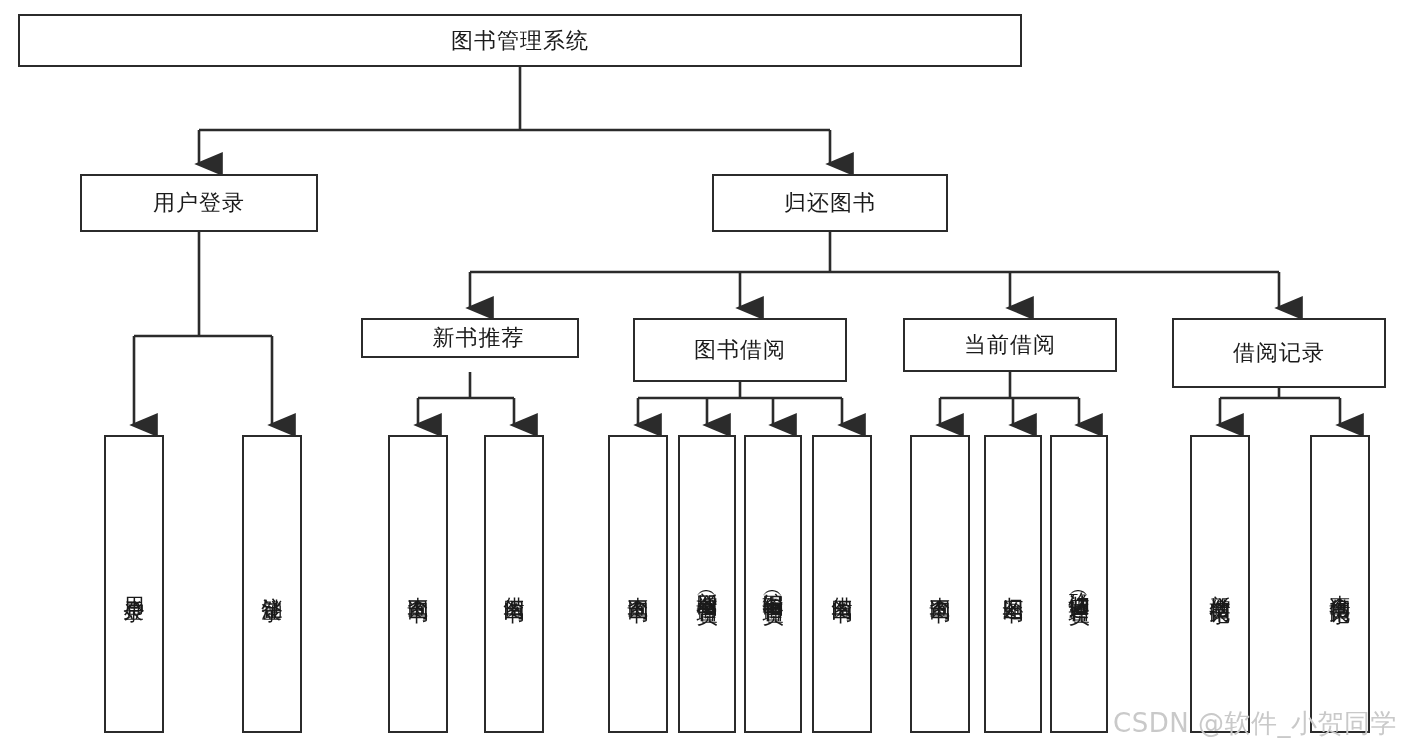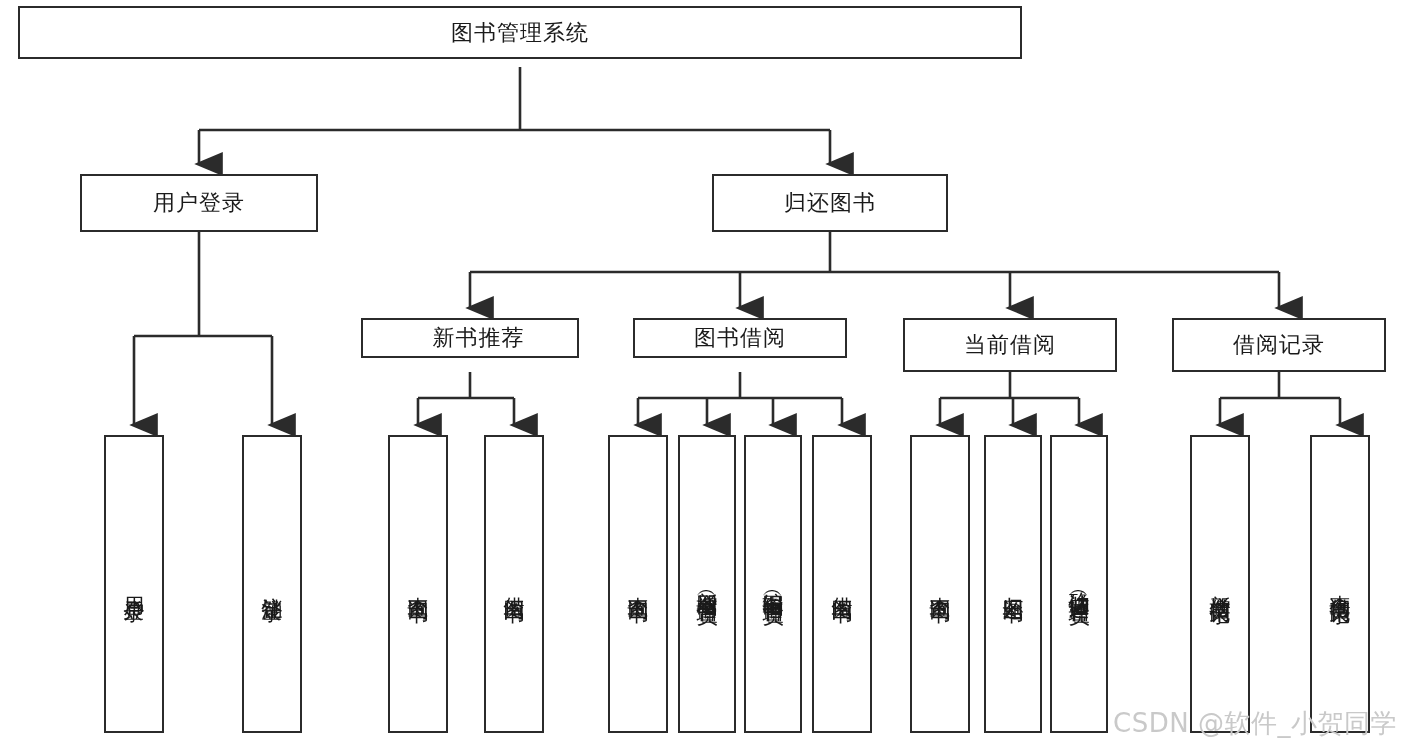--- a/index.html
+++ b/index.html
@@ -110,29 +110,29 @@
       <path d="M 1013 398 L 1013 425" marker-end="url(#arrow)"></path>
       <path d="M 1079 398 L 1079 425" marker-end="url(#arrow)"></path>
 
       <path d="M 1279 372 L 1279 398"></path>
       <path d="M 1220 398 L 1340 398"></path>
       <path d="M 1220 398 L 1220 425" marker-end="url(#arrow)"></path>
       <path d="M 1340 398 L 1340 425" marker-end="url(#arrow)"></path>
     </g>
   </svg>
 
-  <div class="node horiz" style="left: 18px; top: 6px; width: 1004px; height: 53px;">图书管理系统</div>
+  <div class="node horiz" style="left: 18px; top: 14px; width: 1004px; height: 53px;">图书管理系统</div>
 
   <div class="node horiz" style="left: 80px; top: 174px; width: 238px; height: 58px;">用户登录</div>
   <div class="node horiz" style="left: 712px; top: 174px; width: 236px; height: 58px;">归还图书</div>
 
   <div class="node horiz" style="left: 361px; top: 318px; width: 218px; height: 40px; padding-left: 17px;">新书推荐</div>
-  <div class="node horiz" style="left: 633px; top: 318px; width: 214px; height: 40px;">图书借阅</div>
+  <div class="node horiz" style="left: 633px; top: 318px; width: 214px; height: 64px;">图书借阅</div>
   <div class="node horiz" style="left: 903px; top: 318px; width: 214px; height: 54px;">当前借阅</div>
-  <div class="node horiz" style="left: 1172px; top: 318px; width: 214px; height: 54px;">借阅记录</div>
+  <div class="node horiz" style="left: 1172px; top: 318px; width: 214px; height: 70px;">借阅记录</div>
 
   <div class="node vert" style="left: 104px; top: 435px; width: 60px; height: 298px;">
       <span class="vtext">用户登录</span>
     </div>
   <div class="node vert" style="left: 242px; top: 435px; width: 60px; height: 298px;">
       <span class="vtext">注销登录</span>
     </div>
   <div class="node vert" style="left: 388px; top: 435px; width: 60px; height: 298px;">
       <span class="vtext">查询图书</span>
     </div>

